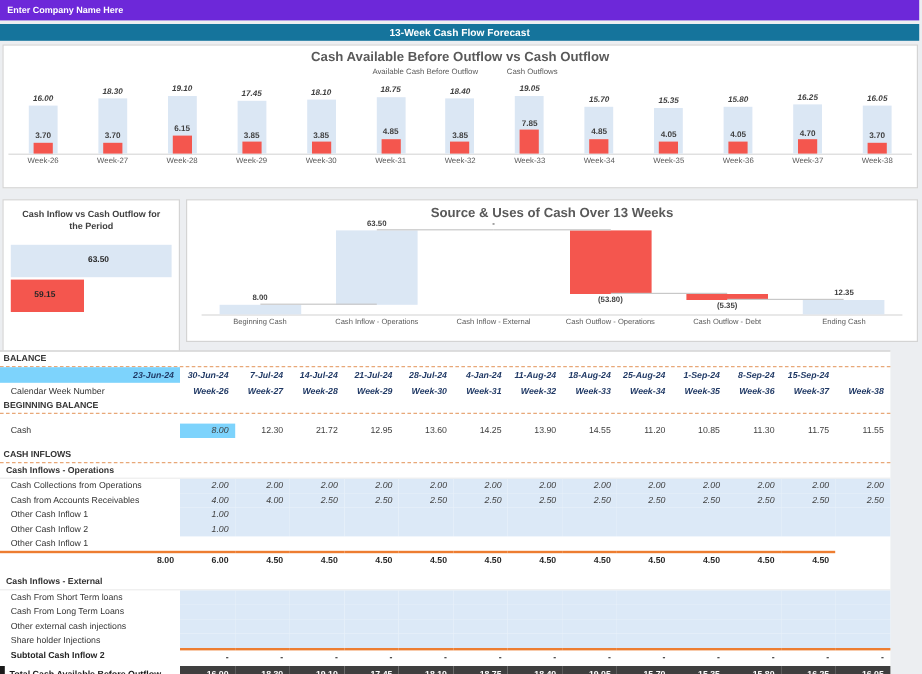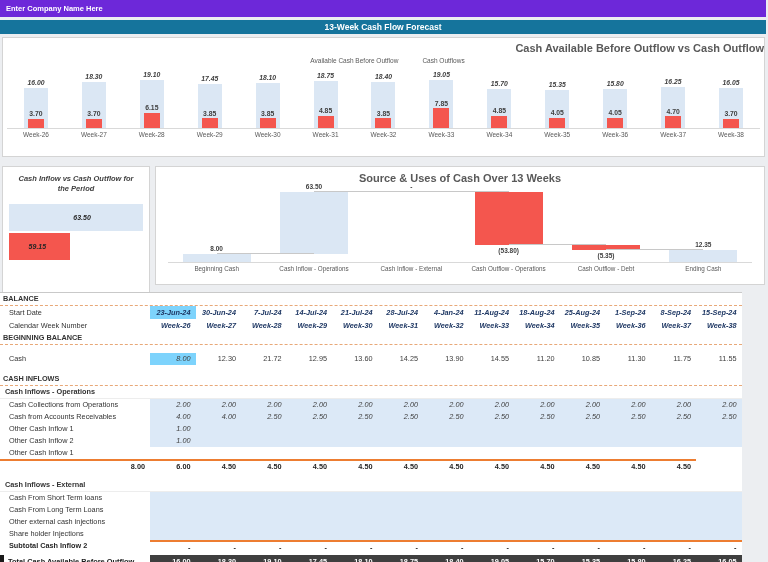--- a/index.html
+++ b/index.html
@@ -3,35 +3,35 @@
 <meta charset="utf-8">
 <style>
   html,body{margin:0;padding:0;}
   body{width:768px;height:562px;background:#eceef1;font-family:"Liberation Sans",sans-serif;position:relative;overflow:hidden;}
   .company-bar{position:absolute;left:0;top:0;width:766px;height:17px;background:#6d28d9;color:#fff;
     font-size:7.5px;font-weight:bold;line-height:17px;padding-left:6px;box-sizing:border-box;}
   .title-bar{position:absolute;left:0;top:20px;width:766px;height:14px;background:#15749C;color:#fff;
     text-align:center;font-size:8.5px;font-weight:bold;line-height:14px;}
   .panel{background:#fff;border:1px solid #d4d4d4;box-sizing:border-box;position:absolute;}
   .top-chart{left:2px;top:37px;width:763px;height:120px;}
-  .tc-title{text-align:right;font-weight:bold;color:#595959;font-size:11px;margin-top:4px;}
+  .tc-title{text-align:center;font-weight:bold;color:#595959;font-size:11px;margin-top:4px;}
   .tc-legend{display:flex;justify-content:center;gap:16px;font-size:6.5px;color:#595959;margin-top:3px;align-items:center;}
   .legend-item{display:flex;align-items:center;gap:3px;}
   .legend-swatch{width:5px;height:5px;display:inline-block;}
   .tc-plot{display:flex;position:relative;margin:4px 4px 0 4px;height:60px;border-bottom:1px solid #d9d9d9;}
   .bar-group{flex:1;position:relative;}
   .vbar{position:absolute;bottom:0;left:50%;transform:translateX(-50%);}
   .vbar.blue{width:24px;}
   .vbar.red{width:16px;}
   .vlabel{position:absolute;left:50%;transform:translateX(-50%);font-size:6.8px;font-weight:bold;
     white-space:nowrap;color:#404040;}
   .vlabel.it{font-style:italic;}
   .tc-xlabels{display:flex;margin:2px 4px 0 4px;}
   .tc-xlabels div{flex:1;text-align:center;font-size:6.5px;color:#595959;}
-  .left-chart{left:2px;top:166px;width:148px;height:128px;font-style:italic;}
+  .left-chart{left:2px;top:166px;width:148px;height:128px;}
   .lc-title{font-size:7.5px;font-weight:bold;color:#404040;text-align:center;margin:7px 14px 0 14px;line-height:1.3;}
   .hbar{position:relative;height:27px;}
   .hbar .hlabel{position:absolute;top:50%;transform:translateY(-50%);font-size:7px;font-weight:bold;color:#262626;}
   .wf-panel{left:155px;top:166px;width:610px;height:119px;}
   .wf-title{text-align:center;font-weight:bold;color:#595959;font-size:11px;margin-top:5px;}
   .wf-plot{position:relative;margin:2px 12px 0 12px;height:76px;border-bottom:1px solid #d9d9d9;}
   .wf-bar{position:absolute;}
   .wf-label{position:absolute;font-size:6.5px;font-weight:bold;color:#404040;text-align:center;white-space:nowrap;transform:translateX(-50%);}
   .wf-conn{position:absolute;height:1px;background:#c8c8c8;}
   .wf-xlabels{display:flex;margin:2px 12px 0 12px;}
@@ -227,21 +227,20 @@
         <div class="cell"></div>
         <div class="cell"></div>
         <div class="cell"></div>
         <div class="cell"></div>
         <div class="cell"></div>
         <div class="cell"></div>
         <div class="cell"></div>
         <div class="cell"></div>
       </div>
       <div class="trow dates">
-        <div class="lbl">Start Date</div>
         <div class="cell date hl it">23-Jun-24</div>
         <div class="cell date">30-Jun-24</div>
         <div class="cell date">7-Jul-24</div>
         <div class="cell date">14-Jul-24</div>
         <div class="cell date">21-Jul-24</div>
         <div class="cell date">28-Jul-24</div>
         <div class="cell date">4-Jan-24</div>
         <div class="cell date">11-Aug-24</div>
         <div class="cell date">18-Aug-24</div>
         <div class="cell date">25-Aug-24</div>

